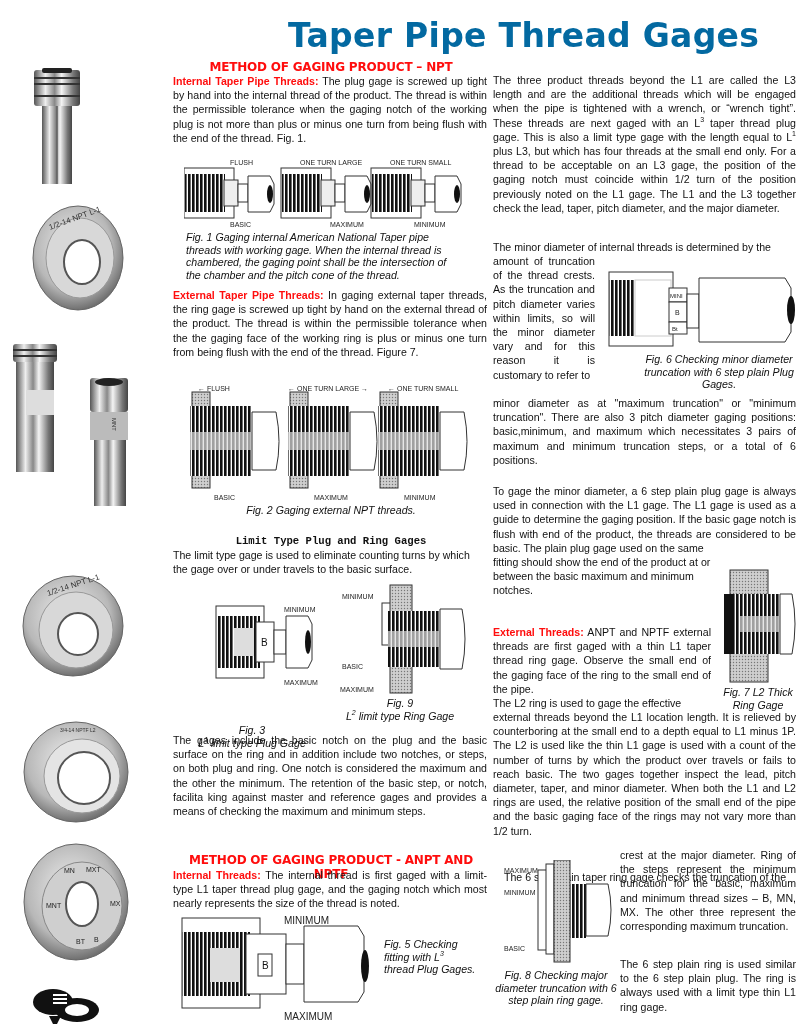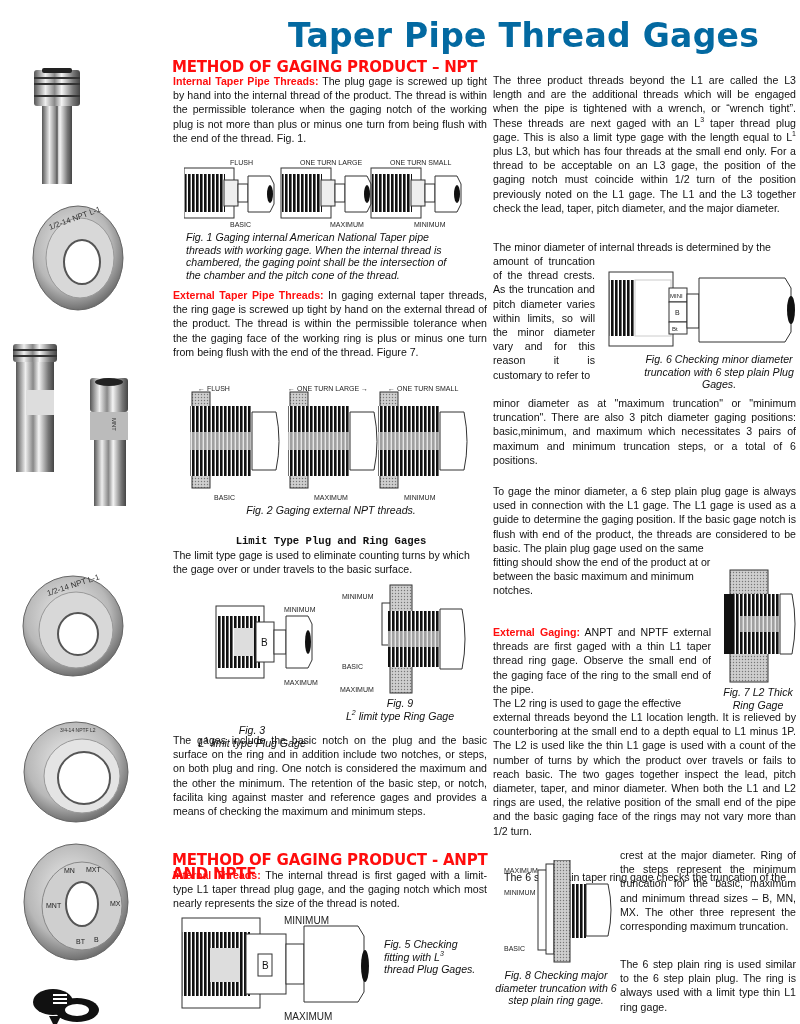--- a/index.html
+++ b/index.html
@@ -1,20 +1,20 @@
 <!DOCTYPE html>
 <html><head>
 <meta charset="utf-8">
 <style>
   * { box-sizing: border-box; margin: 0; padding: 0; }
   html, body { width: 800px; height: 1024px; background: #ffffff; overflow: hidden; }
   body { position: relative; font-family: "Liberation Sans", sans-serif; color: #111; font-size: 10.6px; line-height: 14.2px; }
   .abs { position: absolute; }
   .title { left: 288px; top: 16px; font-size: 33px; font-weight: bold; color: #0369a1; line-height: 40px; letter-spacing: 0.3px; font-family: "DejaVu Sans", sans-serif; }
-  .sec-head { color: #ff0d0d; font-weight: bold; font-size: 15px; text-align: left; font-family: "DejaVu Sans", sans-serif; letter-spacing: -0.2px; }
+  .sec-head { color: #ff0d0d; font-weight: bold; font-size: 12px; text-align: center; font-family: "DejaVu Sans", sans-serif; letter-spacing: -0.2px; }
   .red { color: #ff0d0d; font-weight: bold; }
   .para { text-align: justify; }
   .cap { font-style: italic; font-size: 10.6px; line-height: 12.5px; color: #111; }
   .cap.center { text-align: center; }
   .bold-head { font-weight: bold; text-align: center; }
   .lbl { font-size: 7px; font-family: "Liberation Sans Narrow","Liberation Sans", sans-serif; color:#222; letter-spacing: 0px; text-align: right; }
   sup { font-size: 7px; line-height: 0; vertical-align: super; }
   svg text { font-family: "Liberation Sans", sans-serif; }
 </style>
 </head>
@@ -273,21 +273,21 @@
 
 <svg class="abs" style="left:720px;top:568px" width="78" height="118">
   <rect x="10" y="2" width="38" height="112" fill="url(#knurl)" stroke="#333"></rect>
   <rect x="4" y="26" width="56" height="60" fill="url(#threads)"></rect>
   <rect x="4" y="26" width="10" height="60" fill="#111"></rect>
   <rect x="20" y="48" width="40" height="16" fill="#ddd" opacity="0.7"></rect>
   <path d="M60 26 h12 q6 30 0 60 h-12 z" fill="#fff" stroke="#333"></path>
 </svg>
 
 <div class="abs para" style="left:493px;top:625px;width:218px;">
-  <span class="red">External Gaging:</span><span>  ANPT and NPTF external threads are first gaged with a thin  L1 taper thread ring gage. Observe the small end of the gaging face of the ring to the small end of the pipe.</span>
+  <span class="red">External Threads:</span><span>  ANPT and NPTF external threads are first gaged with a thin  L1 taper thread ring gage. Observe the small end of the gaging face of the ring to the small end of the pipe.</span>
 </div>
 <div class="abs" style="left:493px;top:696px;width:218px;">The L2 ring is used to gage the effective</div>
 <div class="abs cap center" style="left:716px;top:686px;width:84px;">Fig. 7 L2 Thick Ring Gage</div>
 <div class="abs para" style="left:493px;top:710px;width:303px;">external threads beyond the L1 location length. It is relieved by counterboring at the small end to a depth equal to L1 minus 1P. The L2 is used like the thin L1 gage is used with a count of the number of turns by which the product over travels or fails to reach basic. The two gages together inspect the lead, pitch diameter, taper, and minor diameter. When both the L1 and L2 rings are used, the relative position of the small end of the pipe and the basic gaging face of the rings may not vary more than 1/2 turn.</div>
 <div class="abs" style="left:504px;top:834px;width:303px;margin-top:36px;">The 6 step plain taper ring gage checks the truncation of the</div>
 <div class="abs para" style="left:620px;top:848px;width:176px;">crest at the major diameter. Ring of the steps represent the minimum truncation for the basic, maximum and minimum thread sizes – B, MN, MX. The other three represent the corresponding maximum truncation.</div>
 <div class="abs para" style="left:620px;top:957px;width:176px;">The 6 step plain ring is used similar to the 6 step plain plug. The ring is always used with a limit type thin L1 ring gage.</div>
 
 <div class="abs" style="left:504px;top:856px;width:115px;height:110px;">
   <svg class="abs" style="left:28px;top:4px" width="90" height="104">

